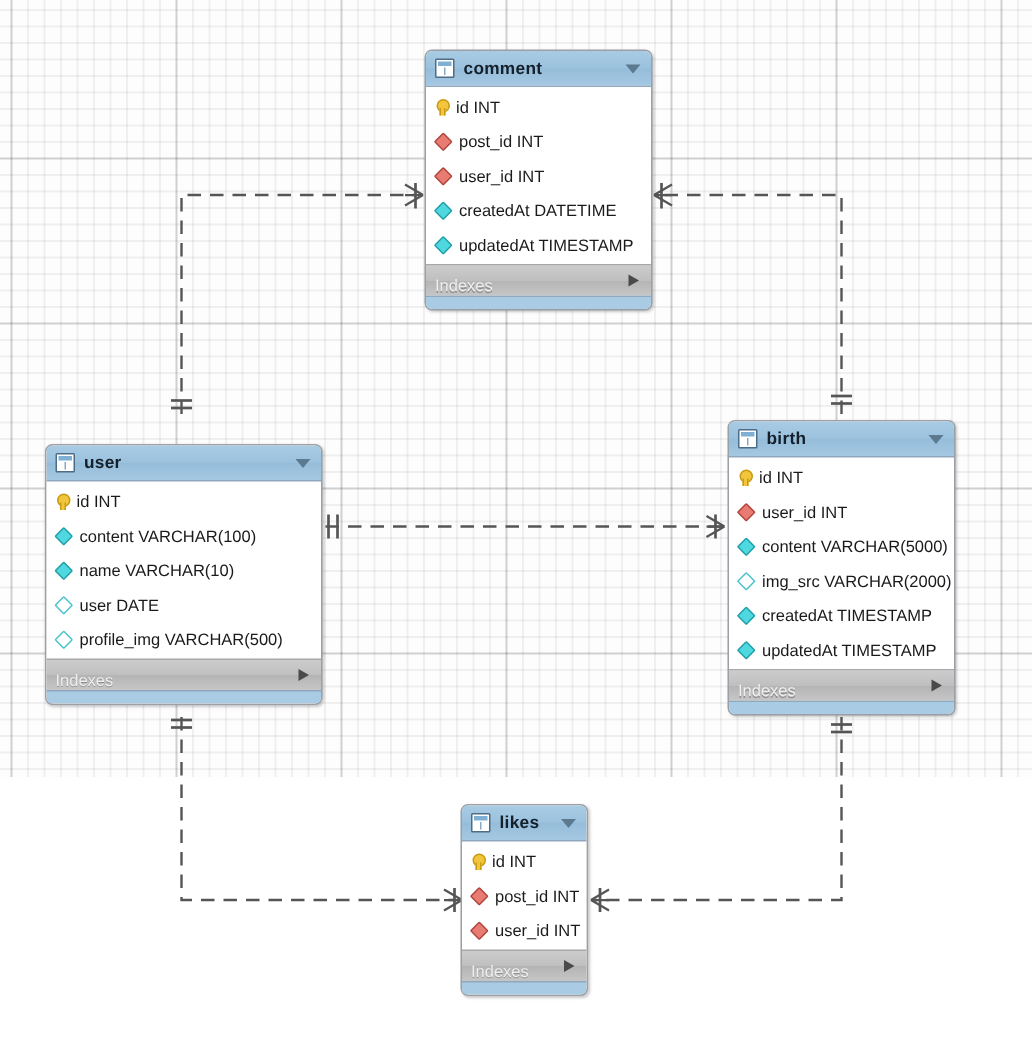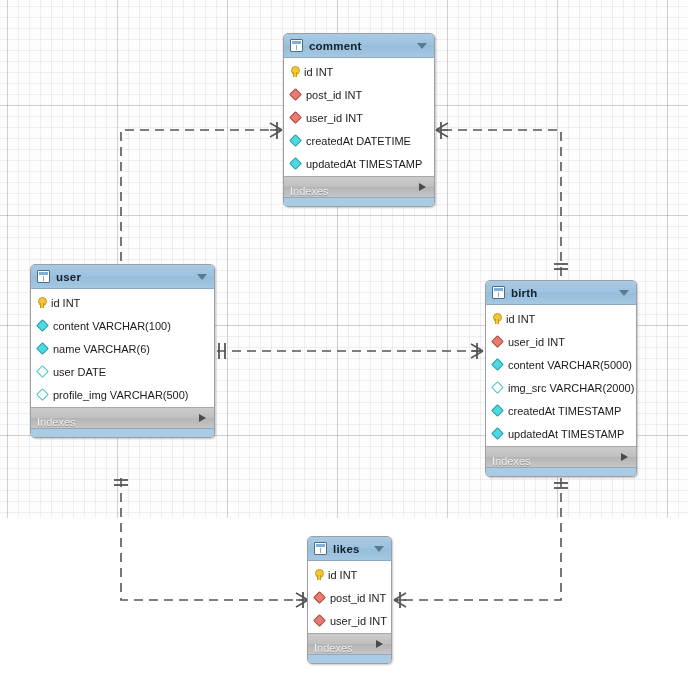--- a/index.html
+++ b/index.html
@@ -262,38 +262,38 @@
             <span class="col-ico ico-d d-cyan"></span>
             <span class="col-txt">updatedAt TIMESTAMP</span>
           </div>
         </div>
         <div class="tbl-idx">
           <span class="tbl-idx-label">Indexes</span>
           <span class="idx-caret"></span>
         </div>
         <div class="tbl-foot"></div>
       </div>
-      <div class="table-fig" style="left: 30px; top: 264px; width: 185px;">
+      <div class="table-fig" style="left: 30px; top: 296px; width: 185px;">
         <div class="tbl-title">
           <span class="tbl-icon"></span>
           <span class="tbl-name">user</span>
           <span class="tbl-caret"></span>
         </div>
         <div class="tbl-cols">
           <div class="col-row">
             <span class="col-ico ico-pk"></span>
             <span class="col-txt">id INT</span>
           </div>
           <div class="col-row">
             <span class="col-ico ico-d d-cyan"></span>
             <span class="col-txt">content VARCHAR(100)</span>
           </div>
           <div class="col-row">
             <span class="col-ico ico-d d-cyan"></span>
-            <span class="col-txt">name VARCHAR(6)</span>
+            <span class="col-txt">name VARCHAR(10)</span>
           </div>
           <div class="col-row">
             <span class="col-ico ico-d d-hollow"></span>
             <span class="col-txt">user DATE</span>
           </div>
           <div class="col-row">
             <span class="col-ico ico-d d-hollow"></span>
             <span class="col-txt">profile_img VARCHAR(500)</span>
           </div>
         </div>

